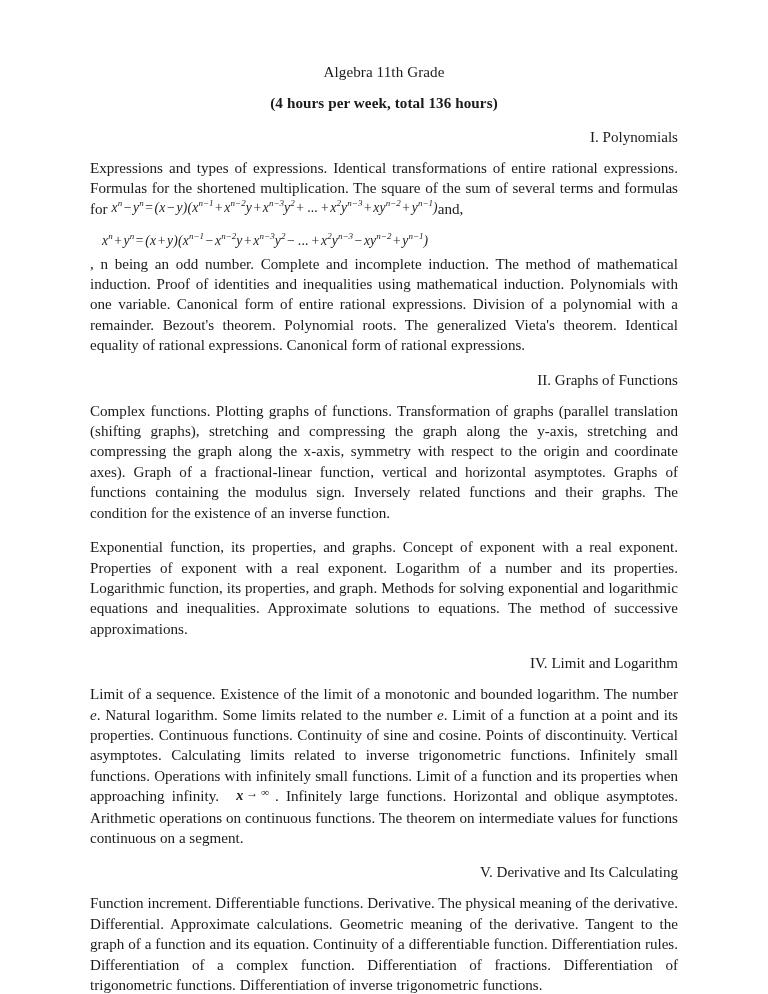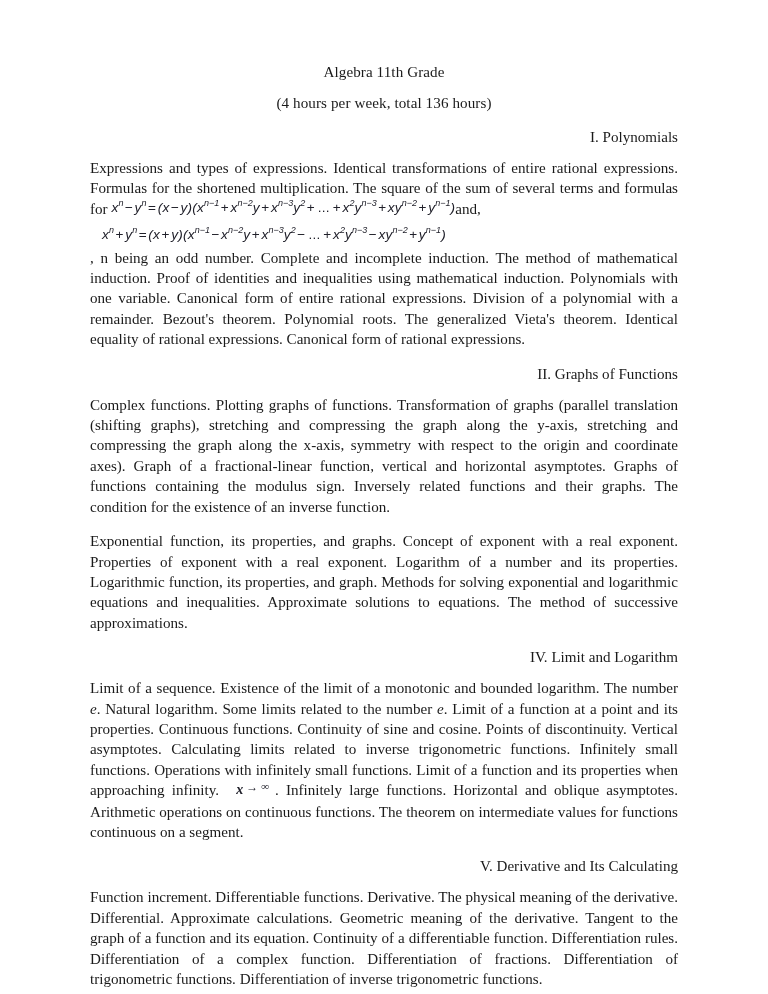--- a/index.html
+++ b/index.html
@@ -30,40 +30,41 @@
     line-height: 20px;
     margin: 0 0 11px 0;
     letter-spacing: 0.1px;
   }
   .doc-subtitle {
     text-align: center;
     font-size: 15.1px;
     line-height: 20px;
     margin: 0 0 14px 0;
     letter-spacing: 0.1px;
+    font-weight: bold;
   }
   .section-heading {
     font-size: 15.1px;
     line-height: 20px;
     margin: 0 0 11px 0;
     text-align: right;
   }
   .para {
     font-size: 15.1px;
     line-height: 20.4px;
     text-align: justify;
     text-justify: inter-word;
     margin: 0 0 14px 0;
   }
   .para.last {
     margin-bottom: 0;
   }
   
   .math {
-    font-family: Liberation Sans, sans-serif;
+    font-family: Liberation Serif, serif;
     font-style: italic;
     font-size: 13.6px;
     color: #20202a;
     white-space: nowrap;
     letter-spacing: 0.2px;
   }
   .math .op {
     font-style: normal;
     padding: 0 1.5px;
   }
@@ -75,21 +76,21 @@
     letter-spacing: 0;
   }
   .eq-line-1 {
     display: inline-block;
     vertical-align: baseline;
     position: relative;
     top: -2px;
   }
   .eq-block {
     display: block;
-    margin: 5px 0 2px 12px;
+    margin: 11px 0 2px 12px;
   }
   .var-e {
     font-style: italic;
   }
   .lim-inline {
     display: inline-block;
     font-family: "Liberation Serif", "DejaVu Serif", serif;
     font-style: italic;
     font-weight: bold;
     font-size: 14px;

